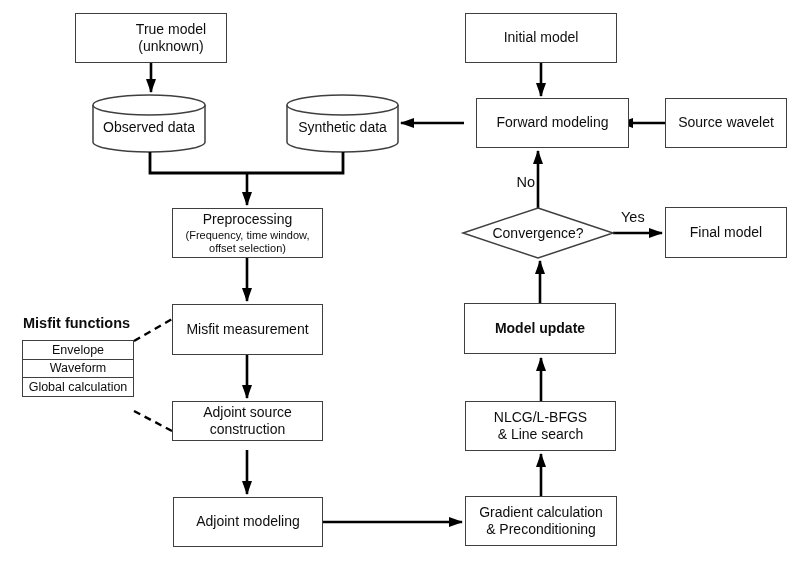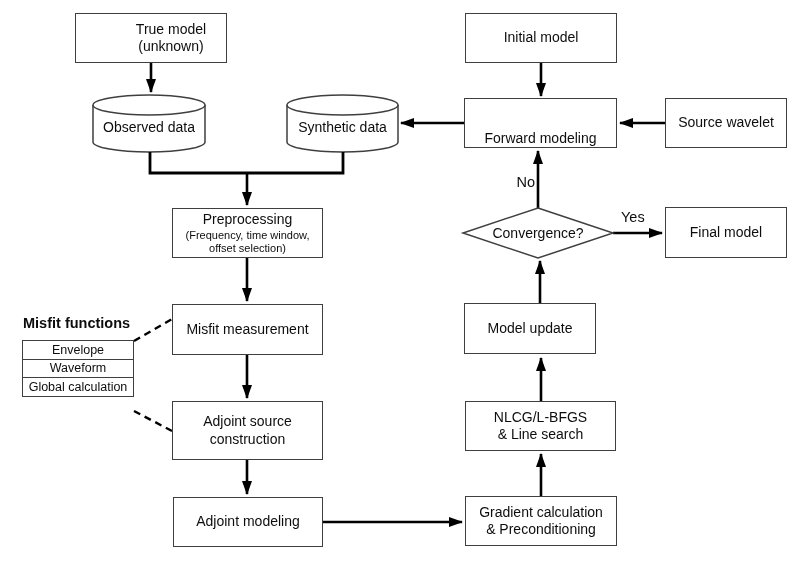--- a/index.html
+++ b/index.html
@@ -119,58 +119,58 @@
 
   <div class="box" style="left:75px; top:13px; width:152px; height:50px;padding-left:40px;">
     <span>True model</span>
     <span>(unknown)</span>
   </div>
 
   <div class="box" style="left:465px; top:13px; width:152px; height:50px;">
     <span>Initial model</span>
   </div>
 
-  <div class="box" style="left:464px; top:98px; width:153px; height:50px;justify-content:flex-end;">
+  <div class="box" style="left:476px; top:98px; width:153px; height:50px;">
     <span>Forward modeling</span>
   </div>
 
   <div class="box" style="left:665px; top:98px; width:122px; height:50px;">
     <span>Source wavelet</span>
   </div>
 
   <div class="box" style="left:172px; top:208px; width:151px; height:50px;">
     <span>Preprocessing</span>
     <span class="small">(Frequency, time window,</span>
     <span class="small">offset selection)</span>
   </div>
 
   <div class="box" style="left:172px; top:304px; width:151px; height:51px;">
     <span>Misfit measurement</span>
   </div>
 
-  <div class="box" style="left:172px; top:401px; width:151px; height:59px;">
+  <div class="box" style="left:172px; top:401px; width:151px; height:40px;">
     <span>Adjoint source</span>
     <span>construction</span>
   </div>
 
   <div class="box" style="left:173px; top:497px; width:150px; height:50px;">
     <span>Adjoint modeling</span>
   </div>
 
   <div class="box" style="left:465px; top:496px; width:152px; height:50px;">
     <span>Gradient calculation</span>
     <span>&amp; Preconditioning</span>
   </div>
 
   <div class="box" style="left:465px; top:401px; width:151px; height:50px;">
     <span>NLCG/L-BFGS</span>
     <span>&amp; Line search</span>
   </div>
 
-  <div class="box" style="left:464px; top:303px; width:132px; height:51px;">
+  <div class="box" style="left:464px; top:303px; width:152px; height:51px;font-weight:bold;">
     <span>Model update</span>
   </div>
 
   <div class="box" style="left:665px; top:207px; width:122px; height:51px;">
     <span>Final model</span>
   </div>
 
   <div class="shape-label" style="left:93px; top:112px; width:112px; height:30px;">
     <span>Observed data</span>
   </div>

